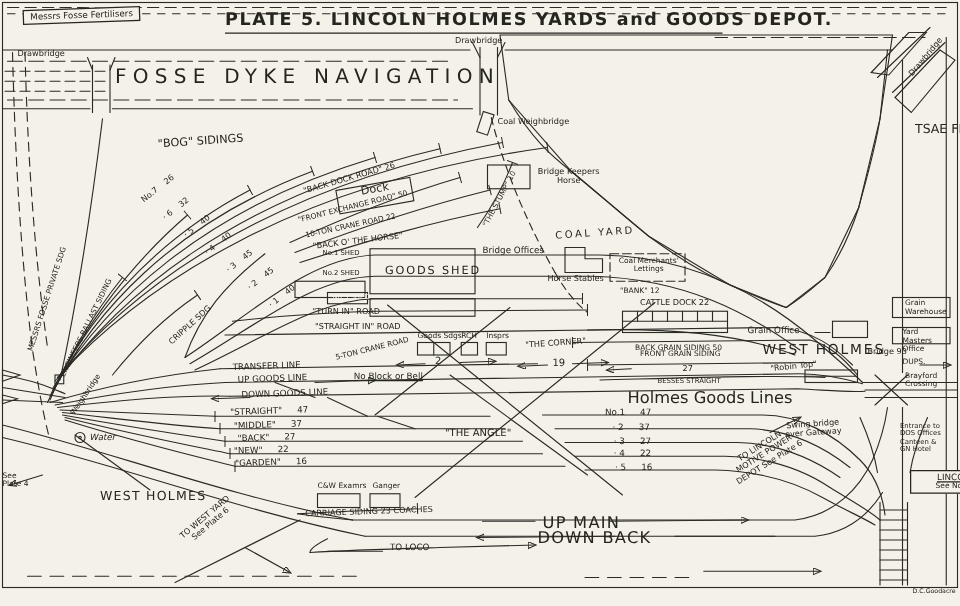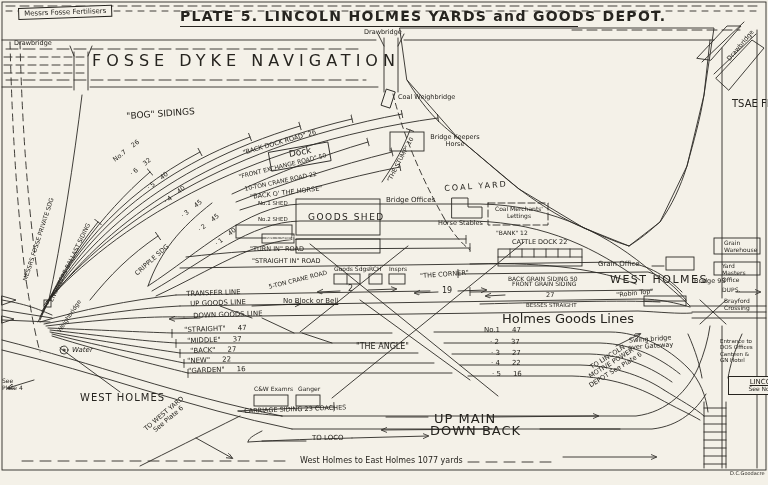--- a/index.html
+++ b/index.html
@@ -358,21 +358,20 @@
 <div class="lb f10" style="left:80px;top:392px;letter-spacing:1px">WEST HOLMES</div>
 <div class="lb f6 wrap" style="left:2px;top:378px;width:28px">See Plate 4</div>
 
 <div class="lb f6" style="left:254px;top:386px">C&amp;W Examrs</div>
 <div class="lb f6" style="left:298px;top:386px">Ganger</div>
 <div class="lb f65" style="left:244px;top:408px;transform:rotate(-2deg)">CARRIAGE SIDING   23 COACHES</div>
 <div class="lb f75" style="left:434px;top:412px;letter-spacing:1px">UP MAIN</div>
 <div class="lb f75" style="left:430px;top:424px;letter-spacing:1px">DOWN BACK</div>
 <div class="lb f7" style="left:312px;top:434px">TO LOCO</div>
 <div class="lb f65 wrap ctr" style="left:142px;top:428px;width:52px;transform:rotate(-40deg)">TO WEST YARD  See Plate 6</div>
-<div class="lb f8" style="left:300px;top:456px">West Holmes to East Holmes  1077 yards</div>
 
 <div class="lb f65 wrap ctr" style="left:622px;top:338px;width:56px;transform:rotate(-4deg)">Swing bridge over Gateway</div>
 <div class="lb f55 wrap" style="left:720px;top:338px;width:38px">Entrance to DOS Offices Canteen &amp; GN Hotel</div>
 <div class="lb f65 wrap ctr" style="left:578px;top:372px;width:66px;transform:rotate(-32deg)">TO LINCOLN MOTIVE POWER DEPOT  See Plate 6</div>
 <div class="lb bx ctr" style="left:728px;top:376px;width:36px;padding:1px 18px">
   <div class="f7 ul">LINCOLN</div>
   <div class="f6">See Note 7</div>
 </div>
 <div class="lb f5" style="left:730px;top:471px">D.C.Goodacre</div>
 

